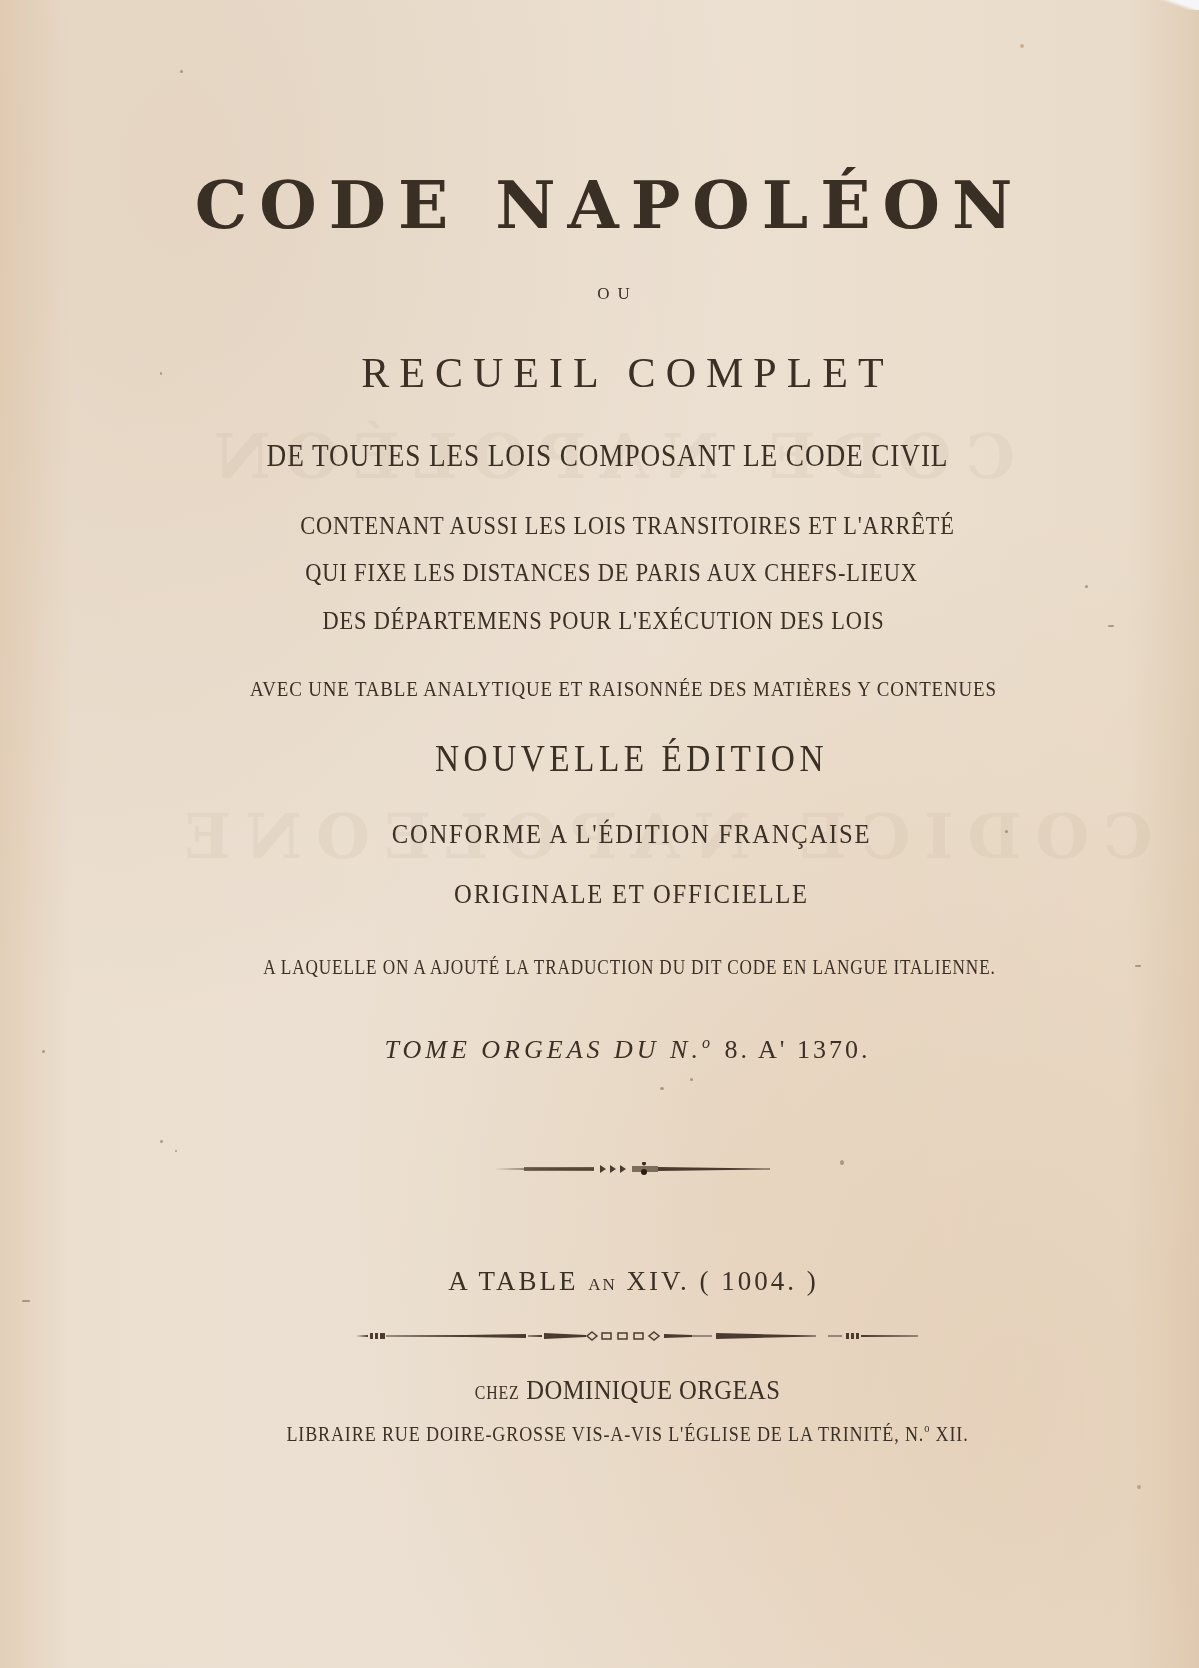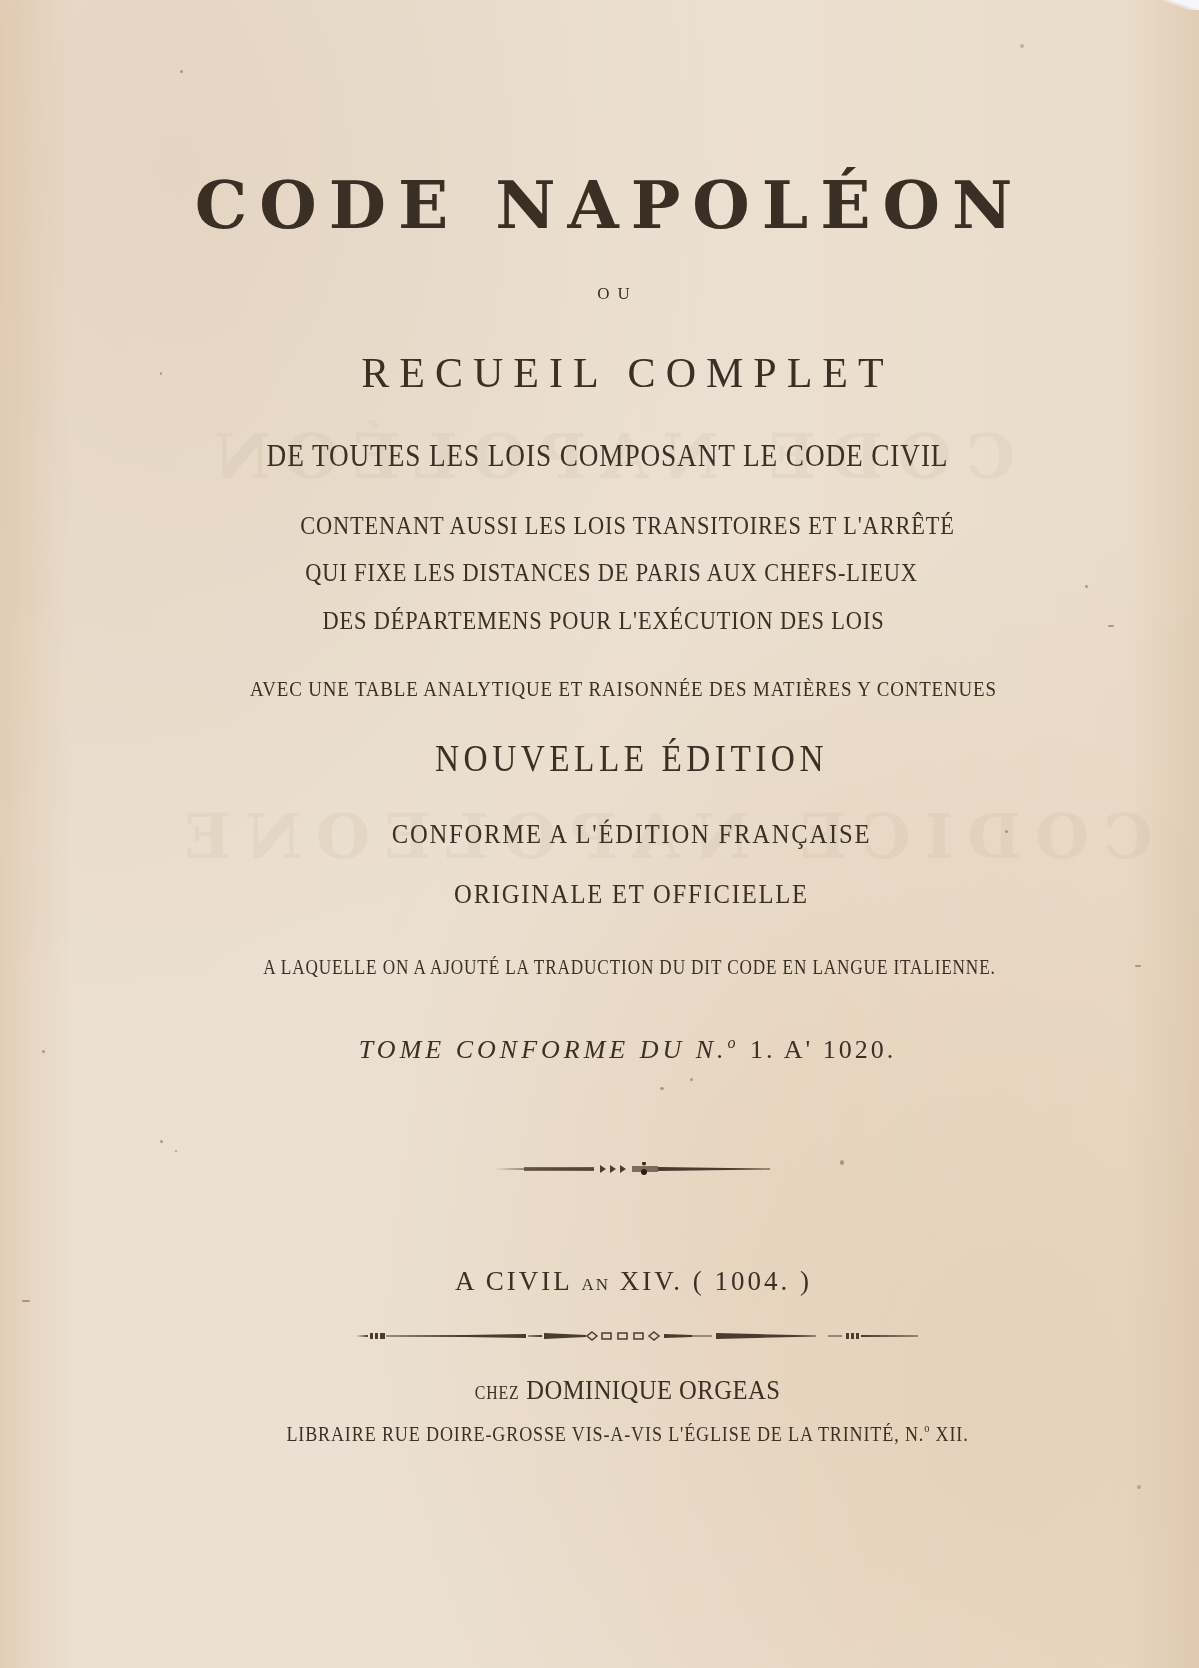--- a/index.html
+++ b/index.html
@@ -226,40 +226,40 @@
   <div class="line condensed des-dep">DES DÉPARTEMENS POUR L'EXÉCUTION DES LOIS</div>
   <div class="line condensed avec">AVEC UNE TABLE ANALYTIQUE ET RAISONNÉE DES MATIÈRES Y CONTENUES</div>
 
   <div class="line condensed nouvelle">NOUVELLE ÉDITION</div>
   <div class="line condensed conforme">CONFORME A L'ÉDITION FRANÇAISE</div>
   <div class="line condensed originale">ORIGINALE ET OFFICIELLE</div>
 
   <div class="line condensed laquelle">A LAQUELLE ON A AJOUTÉ LA TRADUCTION DU DIT CODE EN LANGUE ITALIENNE.</div>
 
   <div class="line tome">
-    <span>TOME CONFORME DU N.</span><sup>o</sup>
-    <span class="num">1. A' 1020.</span>
+    <span>TOME ORGEAS DU N.</span><sup>o</sup>
+    <span class="num">8. A' 1370.</span>
   </div>
 
   <div class="ornament orn-1">
     <svg width="276" height="14" viewBox="0 0 276 14">
       <path d="M0 7 L100 5.5 L100 8.5 Z" fill="#4a3b2e"></path>
       <rect x="30" y="5" width="70" height="4" fill="#5a4838" opacity="0.8"></rect>
       <path d="M106 3 L112 7 L106 11 Z" fill="#4a3b2e"></path>
       <path d="M116 3 L122 7 L116 11 Z" fill="#4a3b2e"></path>
       <path d="M126 3 L132 7 L126 11 Z" fill="#4a3b2e"></path>
       <rect x="138" y="4" width="26" height="6" fill="#5a4838" opacity="0.75"></rect>
       <circle cx="150" cy="1.5" r="2" fill="#3a2a1e"></circle>
       <circle cx="150" cy="10" r="3" fill="#2a1e14"></circle>
       <path d="M164 5 L276 6.5 L276 7.5 L164 9 Z" fill="#4a3b2e"></path>
     </svg>
   </div>
 
   <div class="line turin">
-    <span>A CIVIL</span>
+    <span>A TABLE</span>
     <span class="small-caps">AN</span>
     <span>XIV.</span>
     <span>( 1004. )</span>
   </div>
 
   <div class="ornament orn-2">
     <svg width="562" height="12" viewBox="0 0 562 12">
       <path d="M0 6 L12 5 L12 7 Z" fill="#4a3b2e"></path>
       <rect x="14" y="3" width="3" height="6" fill="#4a3b2e"></rect>
       <rect x="19" y="3" width="3" height="6" fill="#4a3b2e"></rect>

